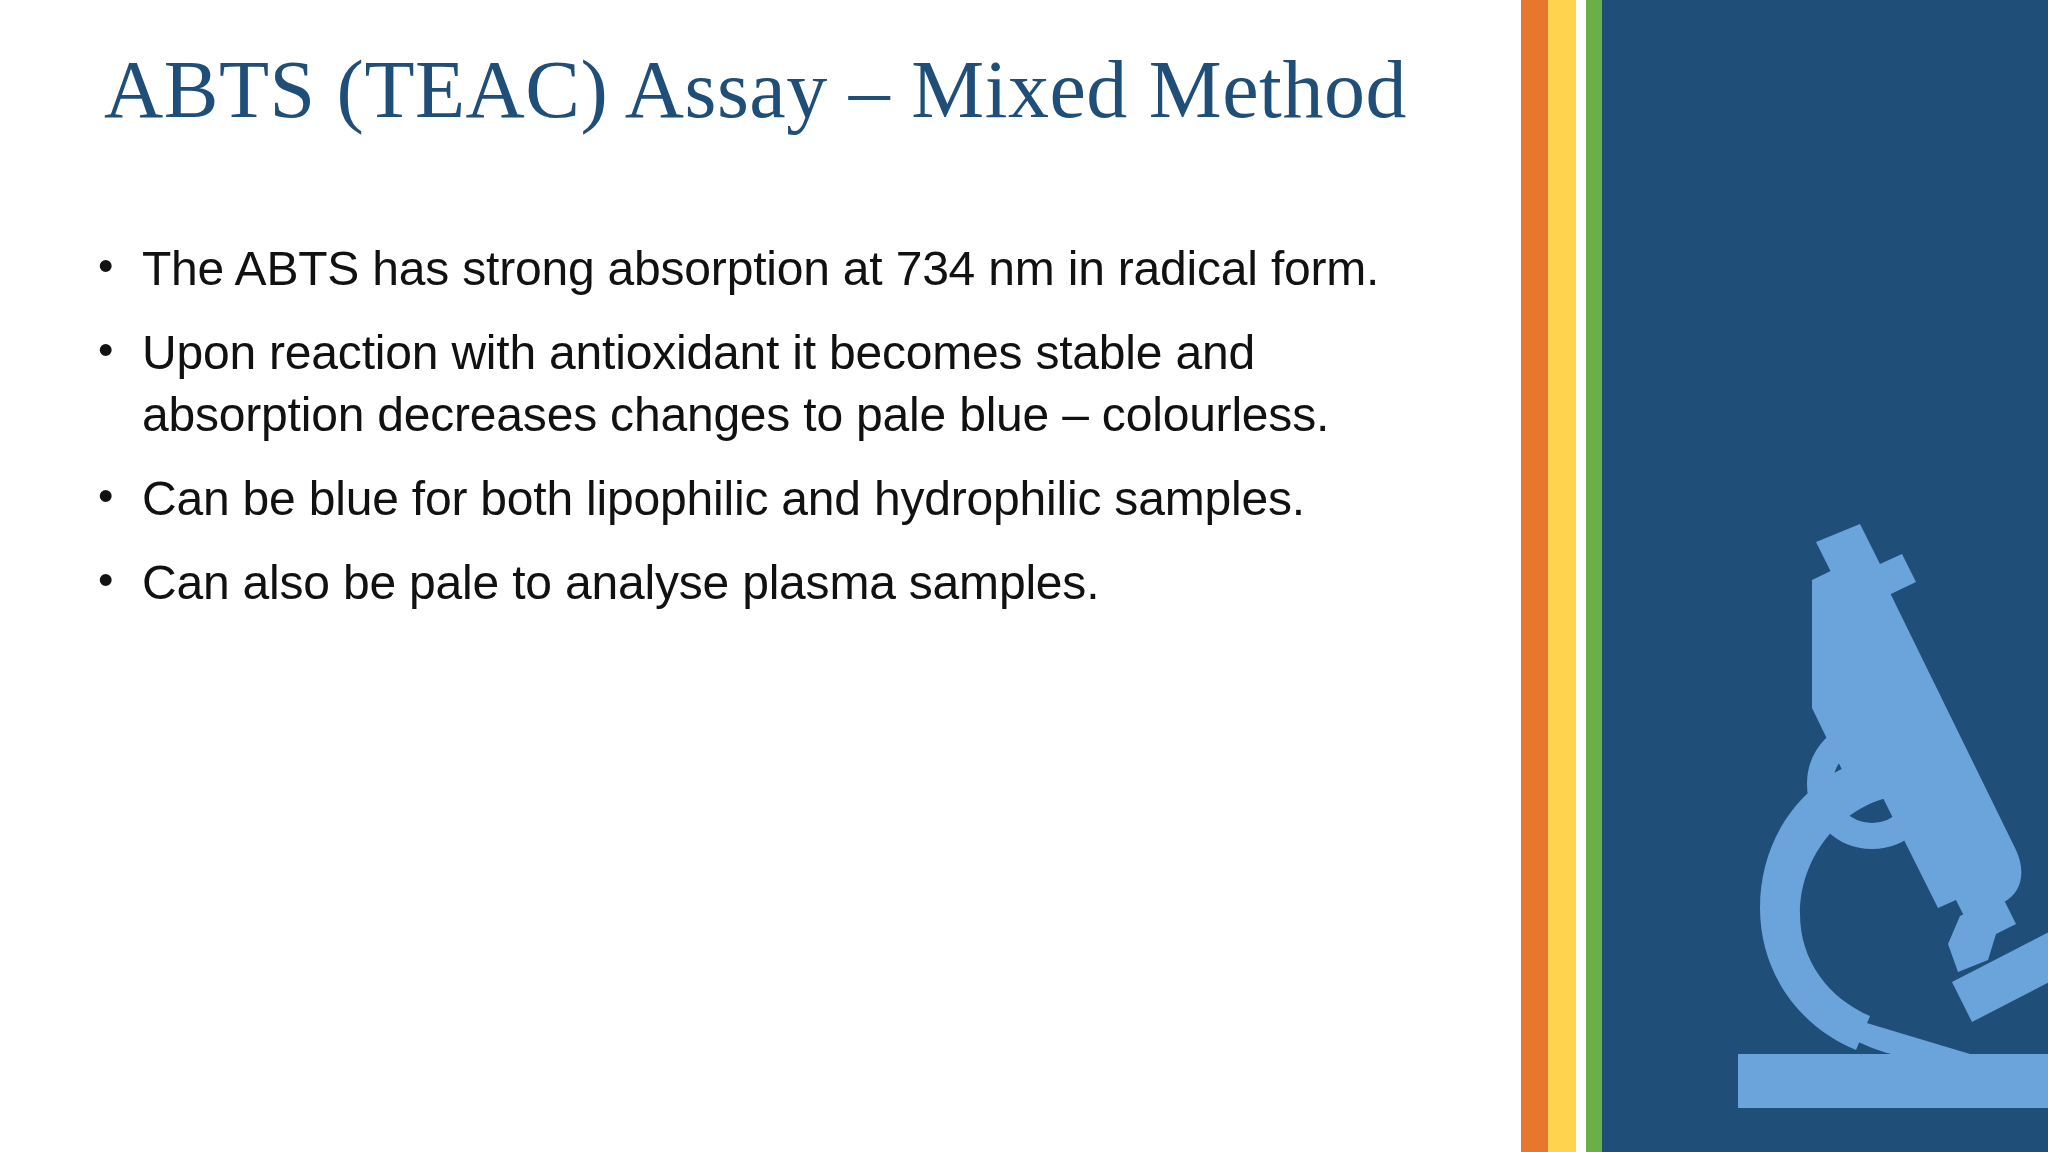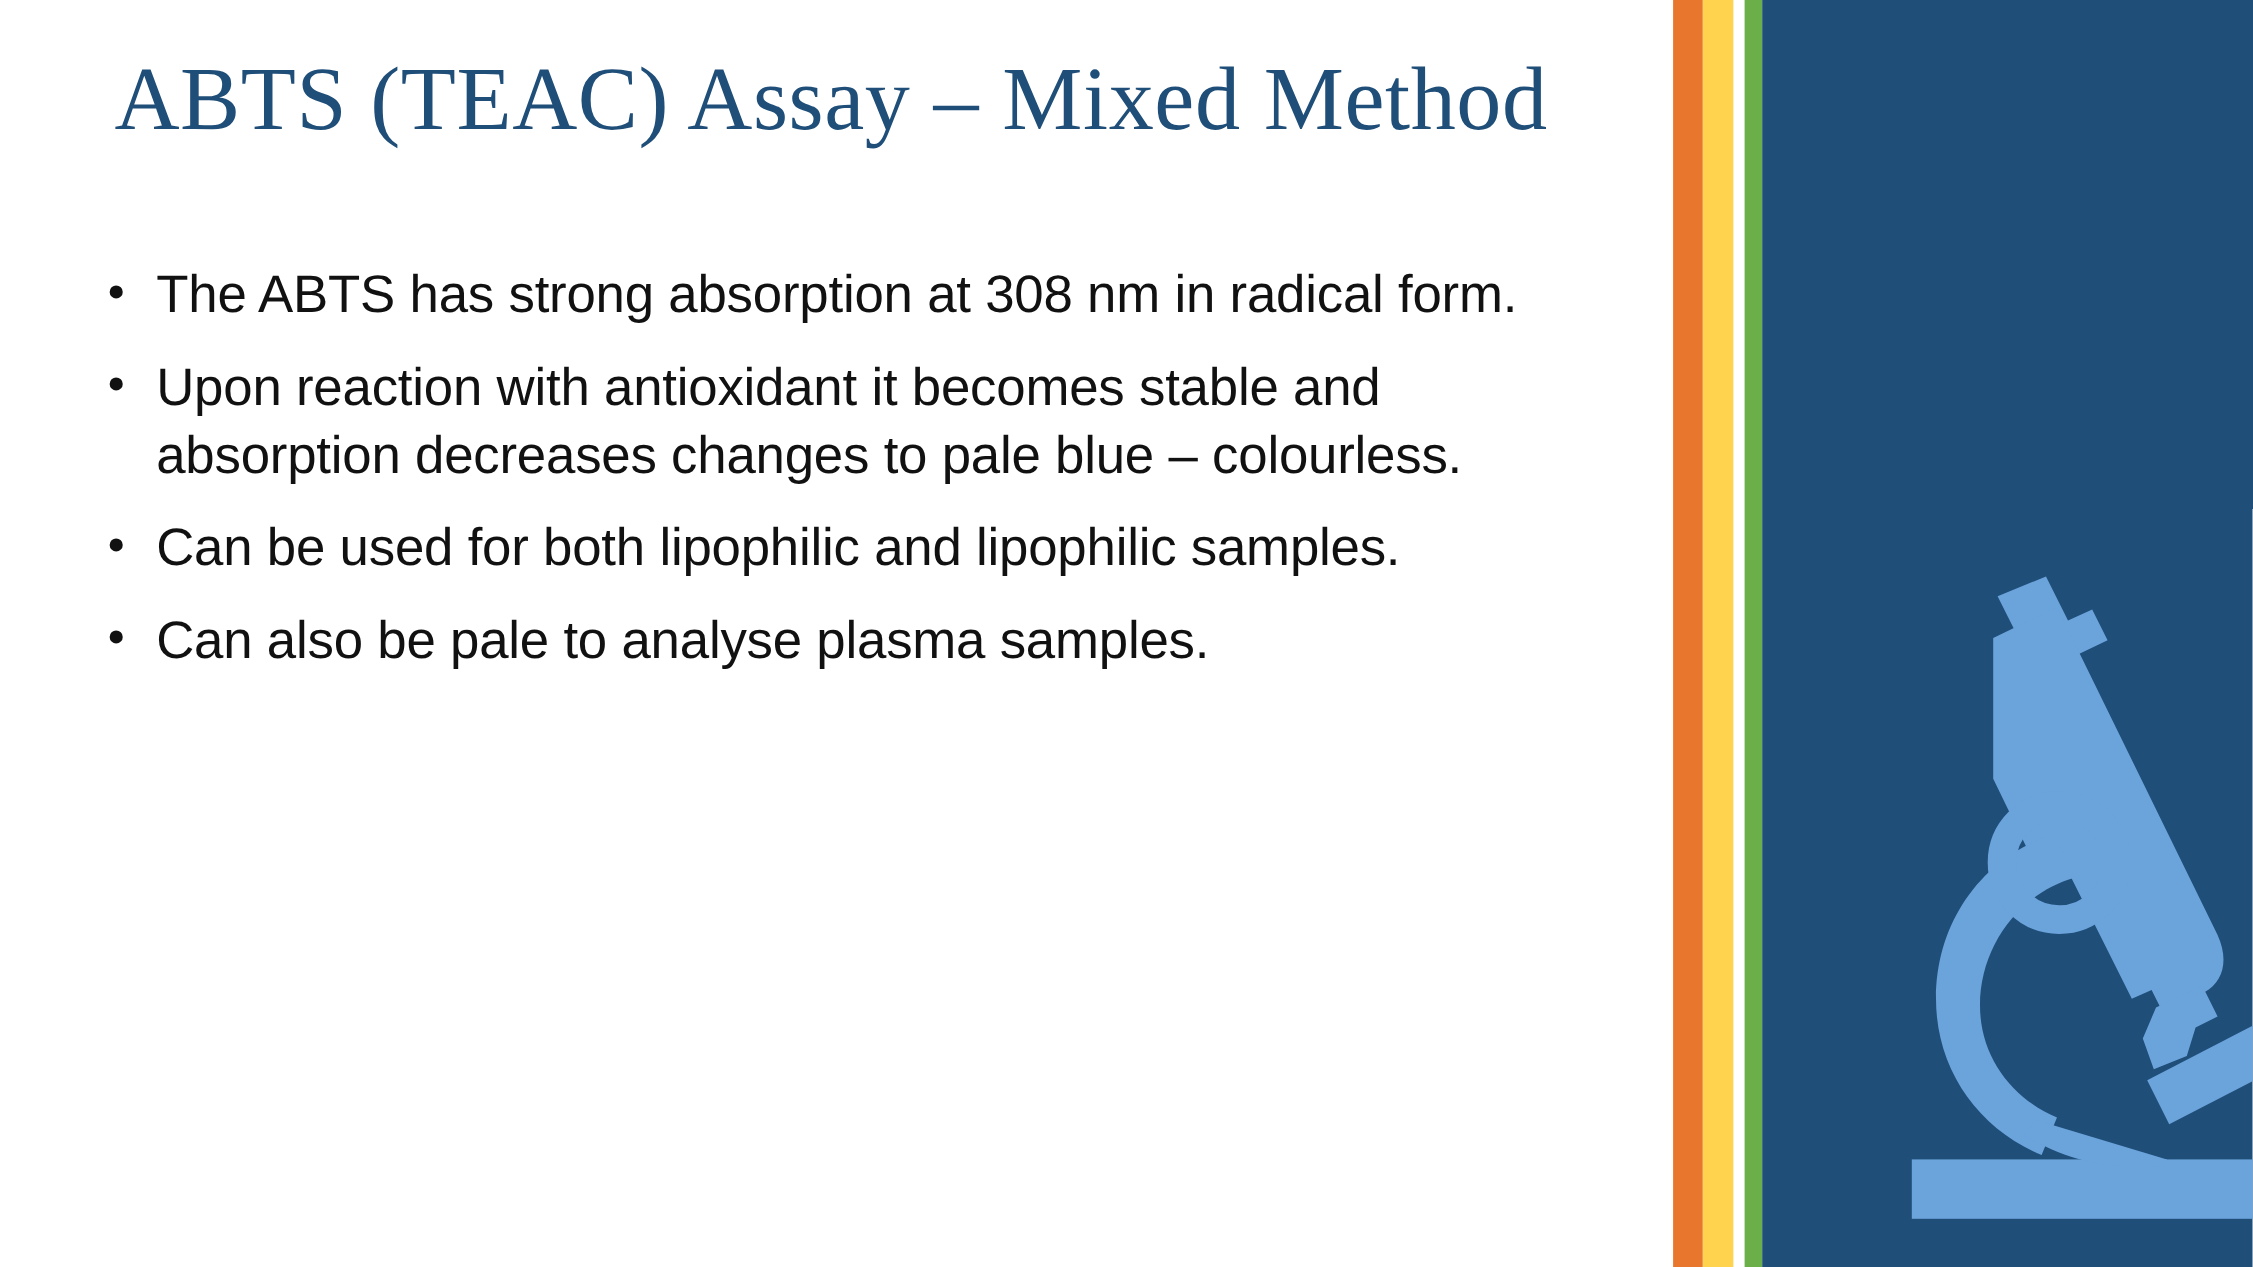--- a/index.html
+++ b/index.html
@@ -133,31 +133,31 @@
 <div id="slide">
 
   <div id="content">
 
     <div id="slide-title">ABTS (TEAC) Assay – Mixed Method</div>
 
     <ul id="bullet-list">
 
       <li class="bullet-item">
         <span class="bullet-marker">•</span>
-        <span class="bullet-text">The ABTS has strong absorption at 308 nm in radical form.</span>
+        <span class="bullet-text">The ABTS has strong absorption at 734 nm in radical form.</span>
       </li>
 
       <li class="bullet-item">
         <span class="bullet-marker">•</span>
         <span class="bullet-text">Upon reaction with antioxidant it becomes stable and absorption decreases changes to pale blue – colourless.</span>
       </li>
 
       <li class="bullet-item">
         <span class="bullet-marker">•</span>
-        <span class="bullet-text">Can be used for both lipophilic and lipophilic samples.</span>
+        <span class="bullet-text">Can be blue for both lipophilic and hydrophilic samples.</span>
       </li>
 
       <li class="bullet-item">
         <span class="bullet-marker">•</span>
         <span class="bullet-text">Can also be pale to analyse plasma samples.</span>
       </li>
 
     </ul>
   </div>
 

